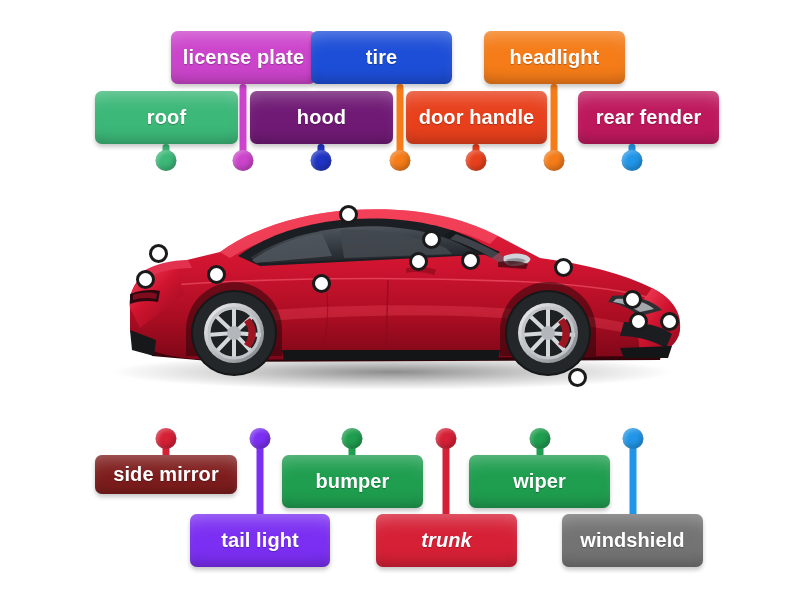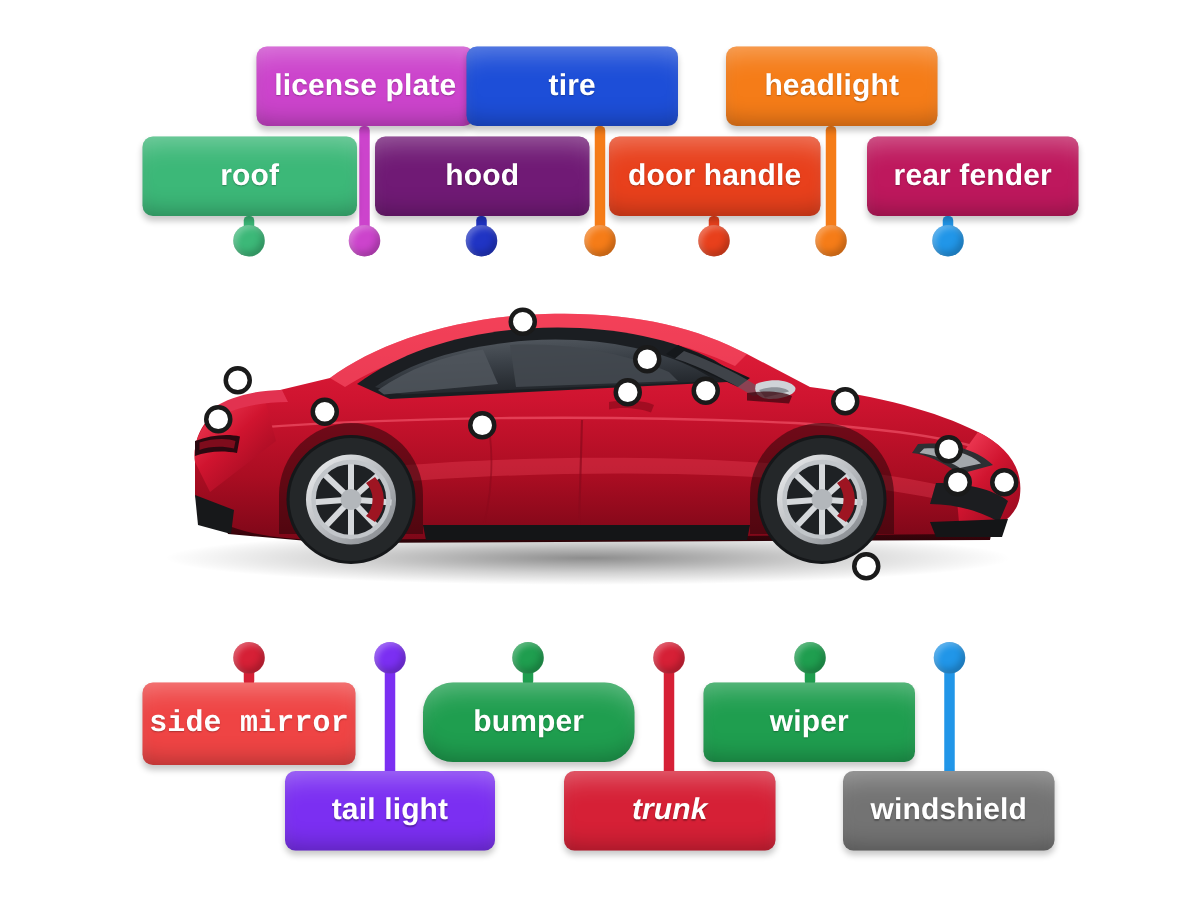--- a/index.html
+++ b/index.html
@@ -288,35 +288,35 @@
         <div class="stem" style="background: rgb(33, 150, 232); top: 0px; height: 18px;"></div>
         <div class="knob" style="background: rgb(33, 150, 232); top: 6px;"></div>
       </div>
       <div class="chip" style="left: 562px; top: 91px; width: 141px; height: 53px; background: #be185d; margin-left: 16px;">
         <span>rear fender</span>
       </div>
       <div class="connector" style="left: 154px; top: 428px; width: 24px; height: 53px;">
         <div class="stem" style="background: rgb(214, 32, 54); top: 9px; height: 20px;"></div>
         <div class="knob" style="background: rgb(214, 32, 54); top: 0px;"></div>
       </div>
-      <div class="chip" style="left: 95px; top: 455px; width: 142px; height: 55px; background: #ef4444; font-family: Liberation Mono, monospace;">
+      <div class="chip" style="left: 95px; top: 455px; width: 142px; height: 39px; background: #7f1d1d;">
         <span>side mirror</span>
       </div>
       <div class="connector" style="left: 248px; top: 428px; width: 24px; height: 113px;">
         <div class="stem" style="background: rgb(123, 47, 242); top: 9px; height: 80px;"></div>
         <div class="knob" style="background: rgb(123, 47, 242); top: 0px;"></div>
       </div>
       <div class="chip" style="left: 190px; top: 514px; width: 140px; height: 53px; background: rgb(123, 47, 242);">
         <span>tail light</span>
       </div>
       <div class="connector" style="left: 340px; top: 428px; width: 24px; height: 53px;">
         <div class="stem" style="background: rgb(31, 158, 79); top: 9px; height: 20px;"></div>
         <div class="knob" style="background: rgb(31, 158, 79); top: 0px;"></div>
       </div>
-      <div class="chip" style="left: 282px; top: 455px; width: 141px; height: 53px; background: rgb(31, 158, 79); border-radius: 20px;">
+      <div class="chip" style="left: 282px; top: 455px; width: 141px; height: 53px; background: rgb(31, 158, 79);">
         <span>bumper</span>
       </div>
       <div class="connector" style="left: 434px; top: 428px; width: 24px; height: 113px;">
         <div class="stem" style="background: rgb(214, 32, 54); top: 9px; height: 80px;"></div>
         <div class="knob" style="background: rgb(214, 32, 54); top: 0px;"></div>
       </div>
       <div class="chip" style="left: 376px; top: 514px; width: 141px; height: 53px; background: rgb(214, 32, 54); font-style: italic;">
         <span>trunk</span>
       </div>
       <div class="connector" style="left: 528px; top: 428px; width: 24px; height: 53px;">

